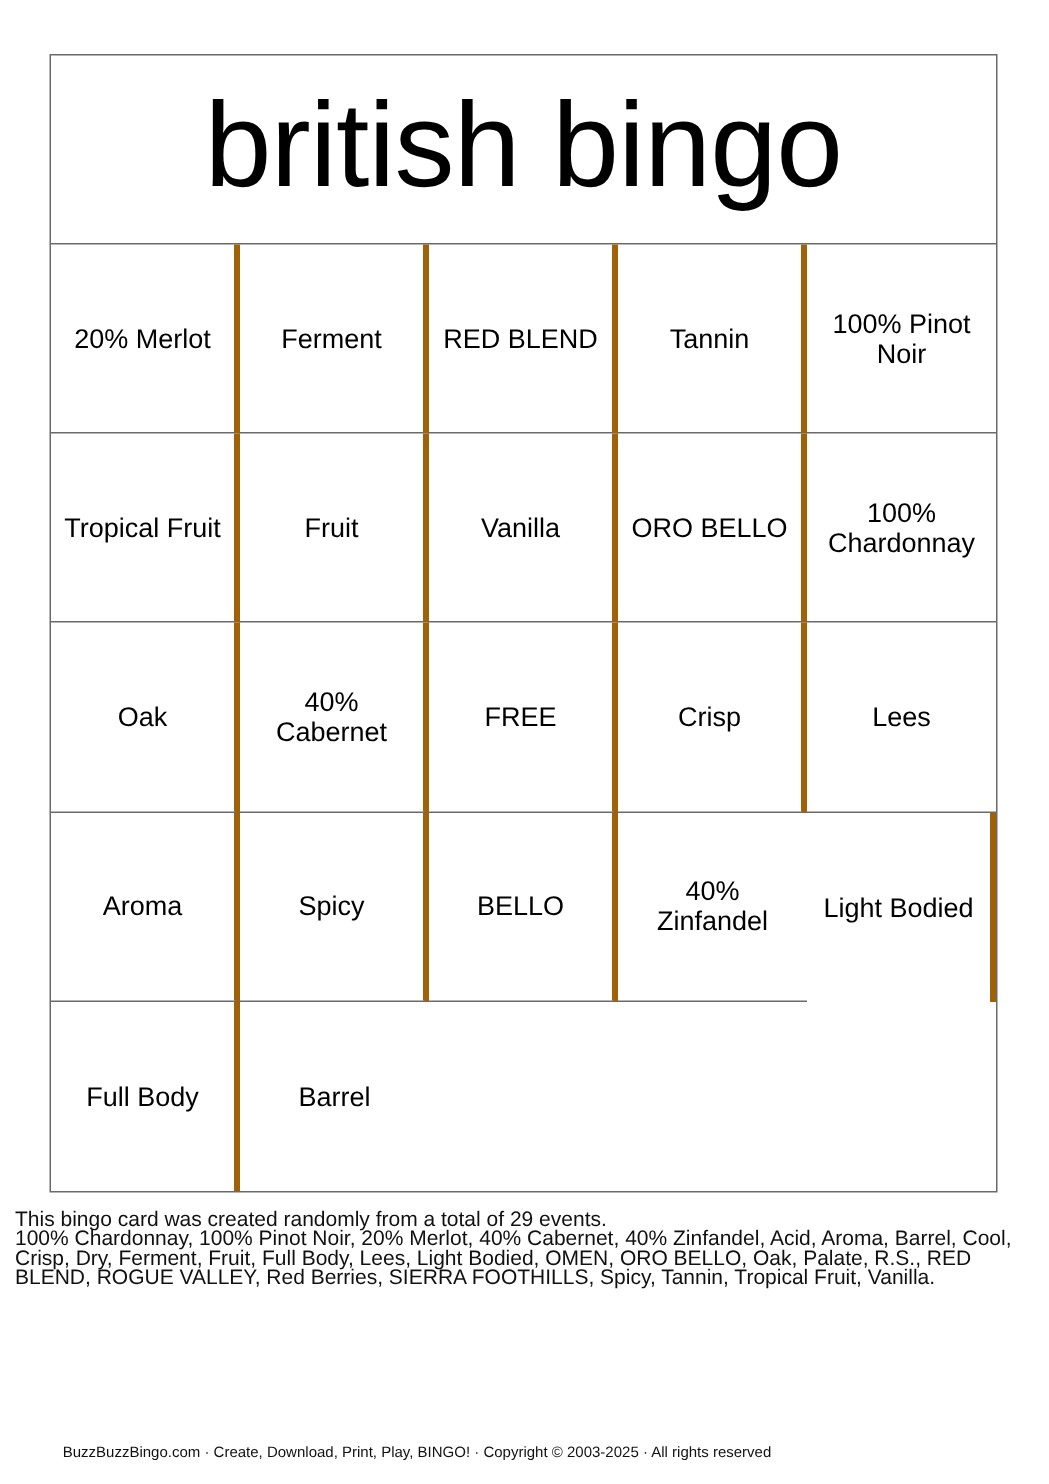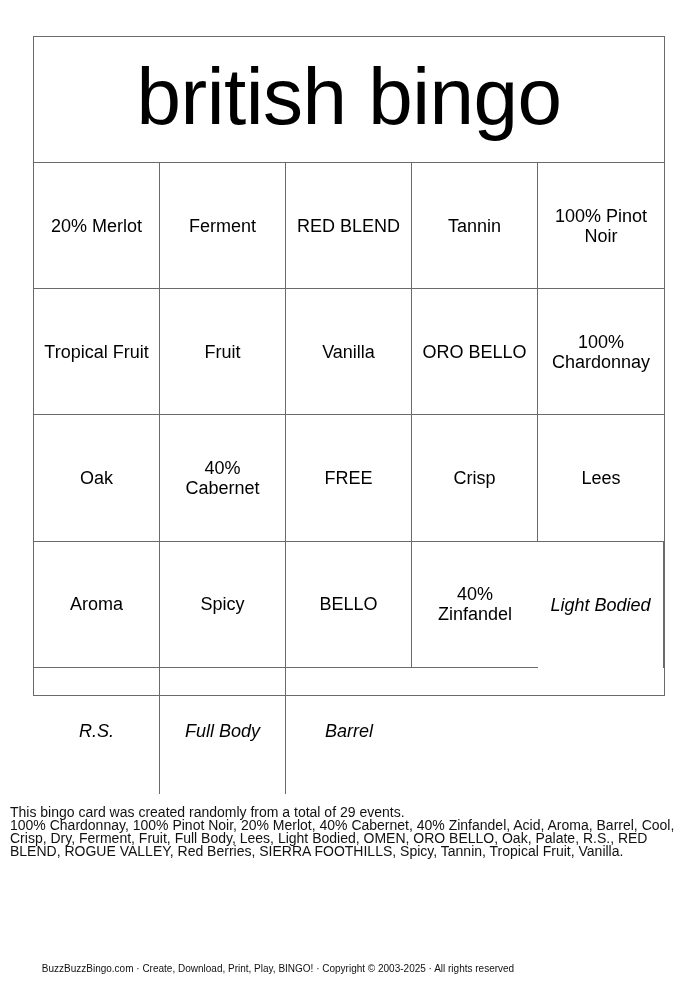--- a/index.html
+++ b/index.html
@@ -1,30 +1,30 @@
 <!DOCTYPE html>
 <html><head>
 <meta charset="utf-8">
 <style>
   html, body { margin: 0; padding: 0; background: #ffffff; }
   body { width: 699px; height: 989px; position: relative; overflow: hidden;
          font-family: "Liberation Sans", sans-serif; color: #000; }
-  .card { position: absolute; left: 33px; top: 36px; width: 632px; height: 660px;
+  .card { position: absolute; left: 33px; top: 36px; width: 632px; height: 759px;
           border: 1px solid #6a6a6a; box-sizing: border-box; }
   .title-cell { position: absolute; left: 0; top: 0; width: 100%; height: 126px;
                 border-bottom: 1px solid #6a6a6a; box-sizing: border-box;
                 display: flex; align-items: center; justify-content: center; }
   .title { font-size: 80px; line-height: 1; letter-spacing: -0.5px; margin-top: -6px; }
   .grid { position: absolute; left: 0; top: 126px; width: 630px; height: 631px;
           display: grid; grid-template-columns: repeat(5, 1fr); grid-template-rows: repeat(5, 1fr); }
-  .cell { border-right: 1px solid #a16207; border-bottom: 1px solid #6a6a6a;
+  .cell { border-right: 4px solid #a16207; border-bottom: 1px solid #6a6a6a;
           display: flex; align-items: center; justify-content: center; text-align: center;
           font-size: 18px; line-height: 20px; padding: 0 8px; box-sizing: border-box; }
   .cell.col-last { border-right: none; }
-  .cell.row-last { border-bottom: none; font-style: italic; }
+  .cell.row-last { border-bottom: none; }
   .info { position: absolute; left: 10px; top: 806px; width: 680px; font-size: 14px; line-height: 13px; color: #111; }
   .footer { position: absolute; left: 0; top: 963px; width: 556px; text-align: center; font-size: 10px; color: #111; }
 </style>
 </head>
 <body>
 
 <div class="card">
   <div class="title-cell">
     <div class="title">british bingo</div>
   </div>
@@ -46,21 +46,20 @@
     <div class="cell">FREE</div>
     <div class="cell">Crisp</div>
     <div class="cell col-last">Lees</div>
 
     <div class="cell">Aroma</div>
     <div class="cell">Spicy</div>
     <div class="cell">BELLO</div>
     <div class="cell col-last">40% Zinfandel</div>
 
     <div class="cell row-last">Light Bodied</div>
-    <div class="cell row-last">R.S.</div>
     <div class="cell row-last">Full Body</div>
     <div class="cell row-last col-last">Barrel</div>
   </div>
 </div>
 
 <div class="info">
   <div>This bingo card was created randomly from a total of 29 events.</div>
   <div>100% Chardonnay, 100% Pinot Noir, 20% Merlot, 40% Cabernet, 40% Zinfandel, Acid, Aroma, Barrel, Cool, Crisp, Dry, Ferment, Fruit, Full Body, Lees, Light Bodied, OMEN, ORO BELLO, Oak, Palate, R.S., RED BLEND, ROGUE VALLEY, Red Berries, SIERRA FOOTHILLS, Spicy, Tannin, Tropical Fruit, Vanilla.</div>
 </div>
 

